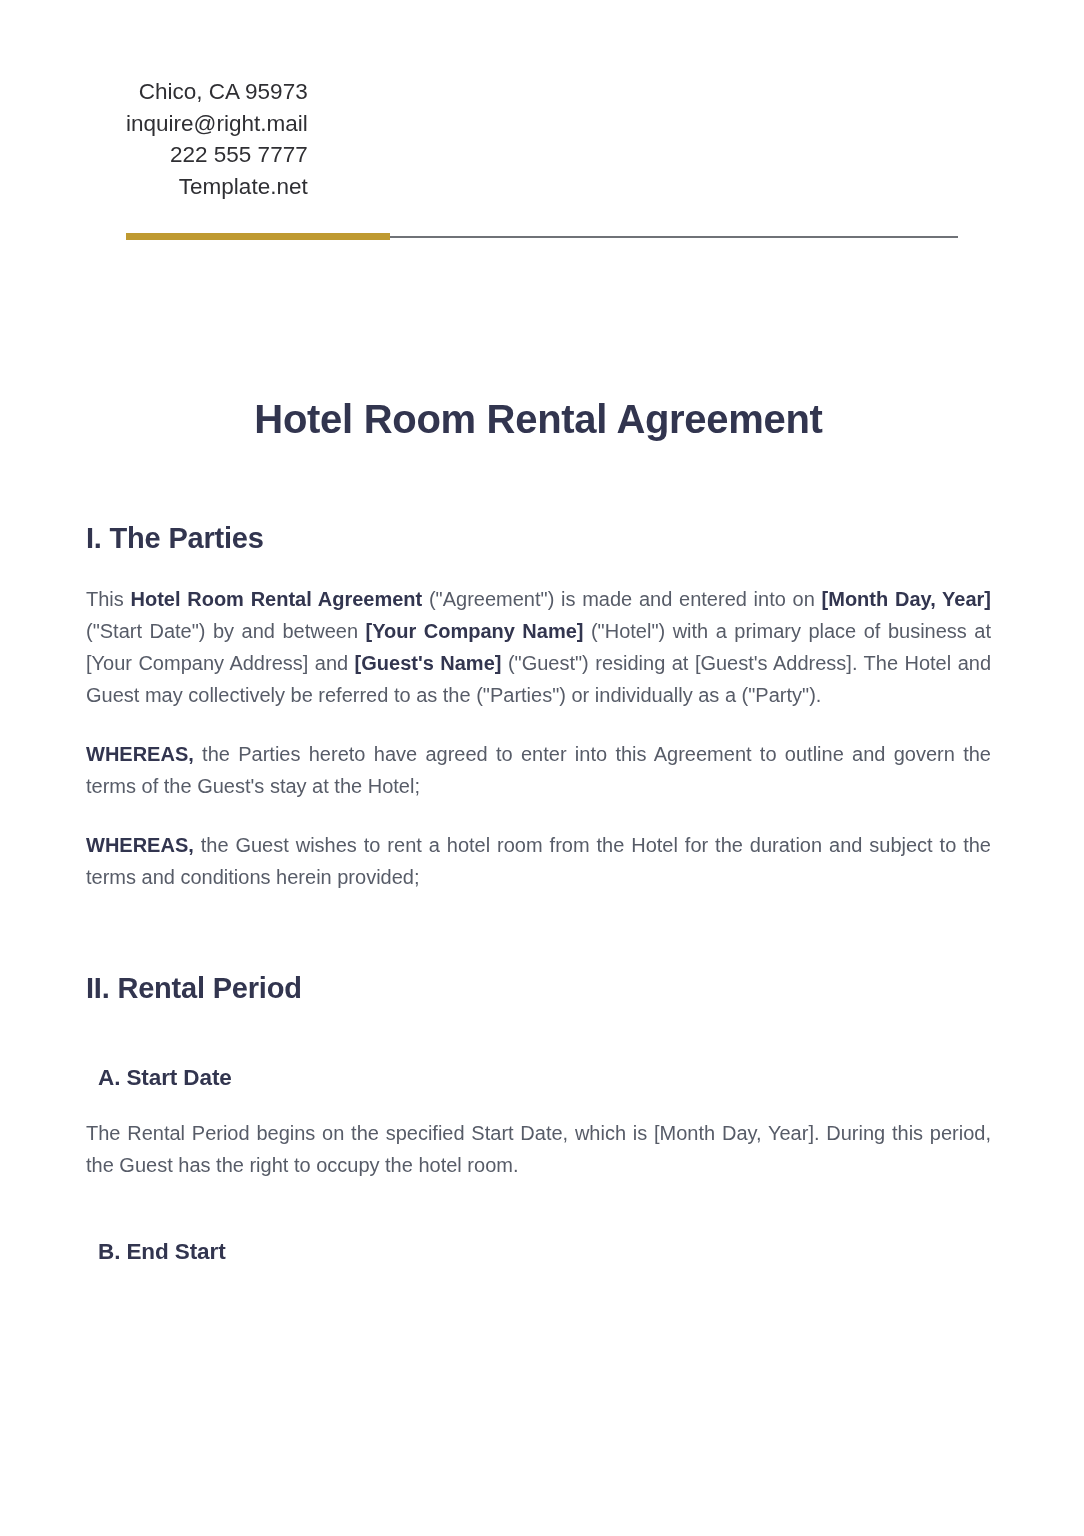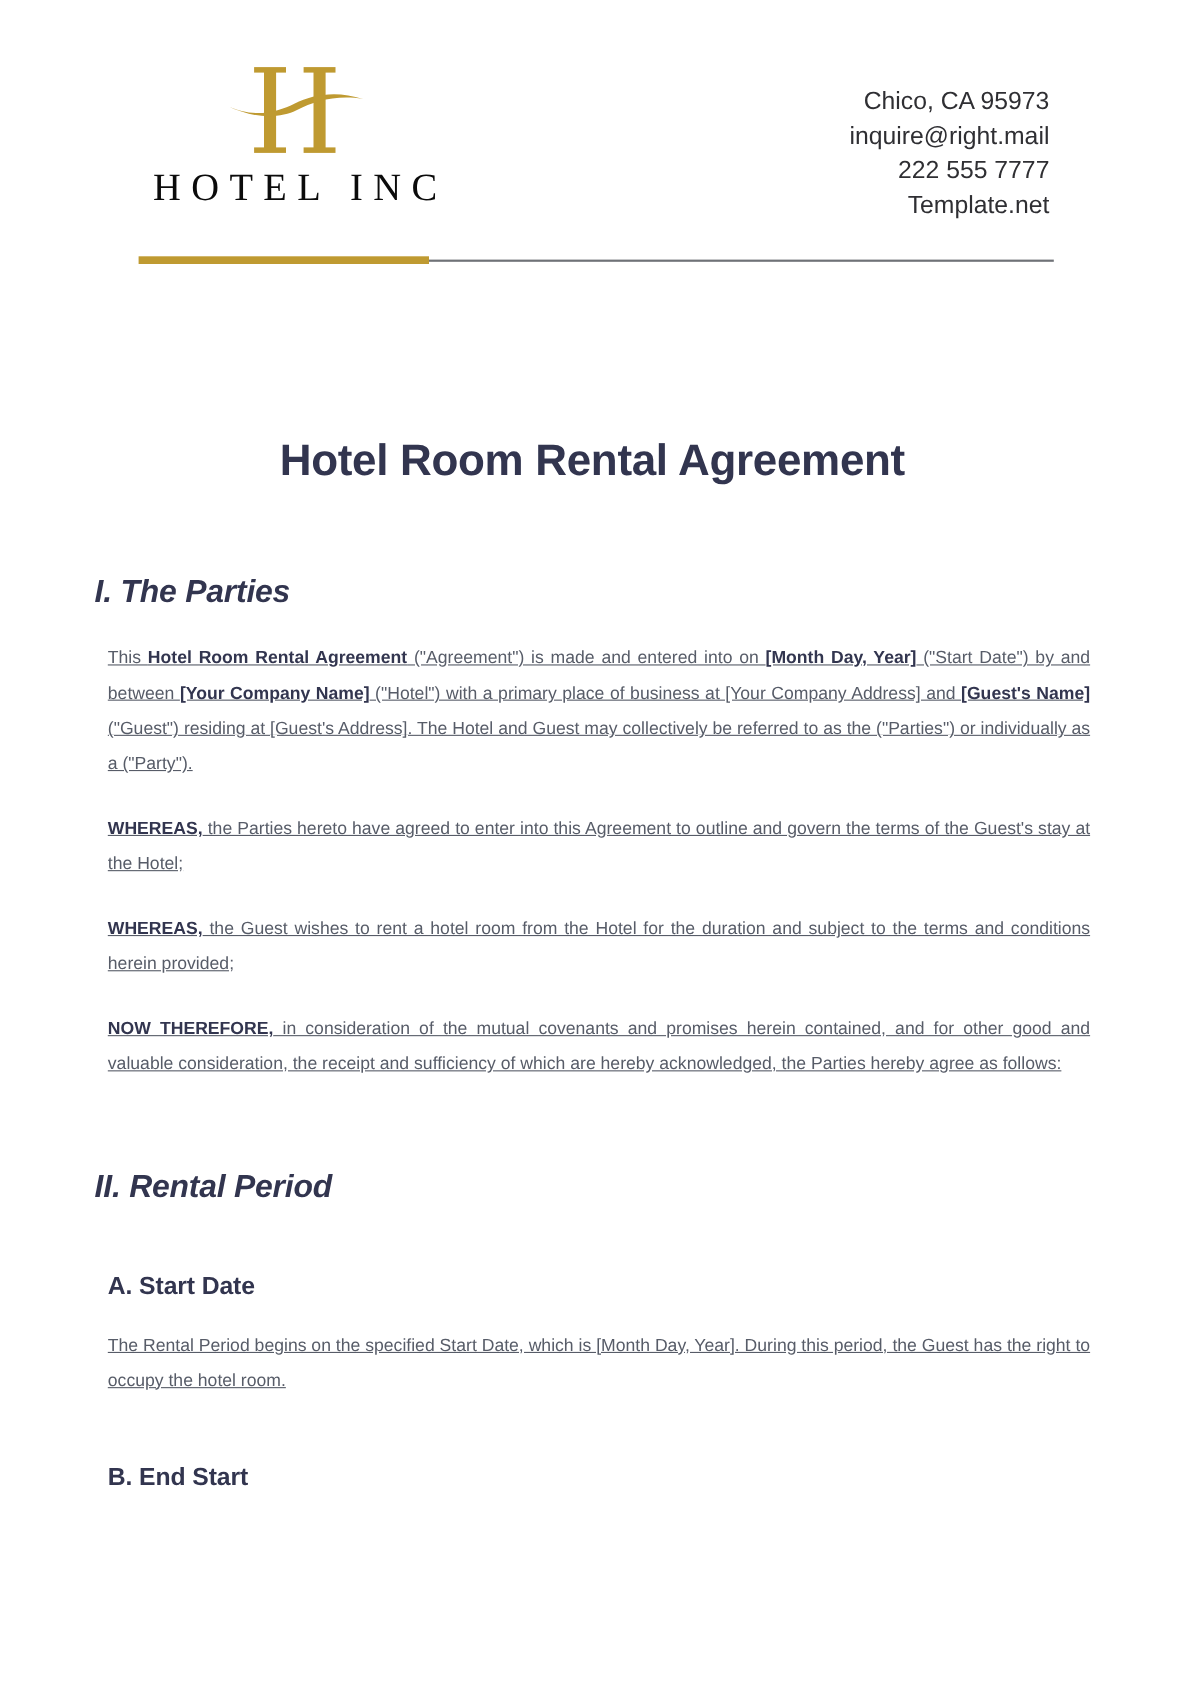--- a/index.html
+++ b/index.html
@@ -105,77 +105,56 @@
     line-height: 1.2;
   }
 
   h2.section {
     font-size: 29px;
     font-weight: bold;
     color: #32354f;
     margin: 77px 0 0 0;
     line-height: 1.25;
     letter-spacing: -0.2px;
-    font-style: italic;
   }
 
   h3.subsection {
     font-size: 22.5px;
     font-weight: bold;
     color: #32354f;
     margin: 57px 0 0 12px;
     line-height: 1.25;
     letter-spacing: -0.1px;
   }
 
   p.body {
-    font-size: 16px;
+    font-size: 20px;
     line-height: 32px;
     color: #575c68;
     text-align: justify;
-    margin: 27px 0 0 12px;
+    margin: 27px 0 0 0;
     -webkit-hyphens: none;
     hyphens: none;
-    text-decoration: underline;
   }
   p.body.tight { margin-top: 25px; }
 
   p.body b, p.body strong {
     color: #32354f;
     font-weight: bold;
   }
 
   .first-para { margin-top: 32px; }
 </style>
 </head>
 <body>
 
 <div class="page">
 
   <div class="header">
 
-    <div class="brand">
-      <span class="logo-mark">
-        <svg viewBox="0 0 128 96" width="128" height="96" aria-hidden="true">
-          <g fill="#bf9a31">
-
-            <rect x="36" y="12" width="11" height="72"></rect>
-            <rect x="27" y="9" width="29" height="5"></rect>
-            <rect x="27" y="82" width="29" height="5"></rect>
-
-            <rect x="81" y="12" width="11" height="72"></rect>
-            <rect x="72" y="9" width="29" height="5"></rect>
-            <rect x="72" y="82" width="29" height="5"></rect>
-
-            <path d="M2 44 C26 56 48 50 64 42 C80 34 102 30 126 38 C102 34 82 40 66 48 C50 56 26 56 2 44 Z"></path>
-          </g>
-        </svg>
-      </span>
-      <div class="brand-name">HOTEL INC</div>
-    </div>
 
     <div class="contact">
       <div class="contact-line">Chico, CA 95973</div>
       <div class="contact-line">inquire@right.mail</div>
       <div class="contact-line">222 555 7777</div>
       <div class="contact-line">Template.net</div>
     </div>
   </div>
 
   <div class="rule-wrap">
@@ -185,21 +164,20 @@
 
   <div class="content">
 
     <h1 class="doc-title">Hotel Room Rental Agreement</h1>
 
     <h2 class="section">I. The Parties</h2>
 
     <p class="body first-para"><span>This </span><b>Hotel Room Rental Agreement</b><span> ("Agreement") is made and entered into on </span><b>[Month Day, Year]</b><span> ("Start Date") by and between </span><b>[Your Company Name]</b><span> ("Hotel") with a primary place of business at [Your Company Address] and </span><b>[Guest's Name]</b><span> ("Guest") residing at [Guest's Address]. The Hotel and Guest may collectively be referred to as the ("Parties") or individually as a ("Party").</span></p>
     <p class="body"><b>WHEREAS,</b><span> the Parties hereto have agreed to enter into this Agreement to outline and govern the terms of the Guest's stay at the Hotel;</span></p>
     <p class="body"><b>WHEREAS,</b><span> the Guest wishes to rent a hotel room from the Hotel for the duration and subject to the terms and conditions herein provided;</span></p>
-    <p class="body"><b>NOW THEREFORE,</b><span> in consideration of the mutual covenants and promises herein contained, and for other good and valuable consideration, the receipt and sufficiency of which are hereby acknowledged, the Parties hereby agree as follows:</span></p>
 
     <h2 class="section">II. Rental Period</h2>
 
     <h3 class="subsection">A. Start Date</h3>
     <p class="body tight"><span>The Rental Period begins on the specified Start Date, which is [Month Day, Year]. During this period, the Guest has the right to occupy the hotel room.</span></p>
 
     <h3 class="subsection">B. End Start</h3>
 
   </div>
 </div>

